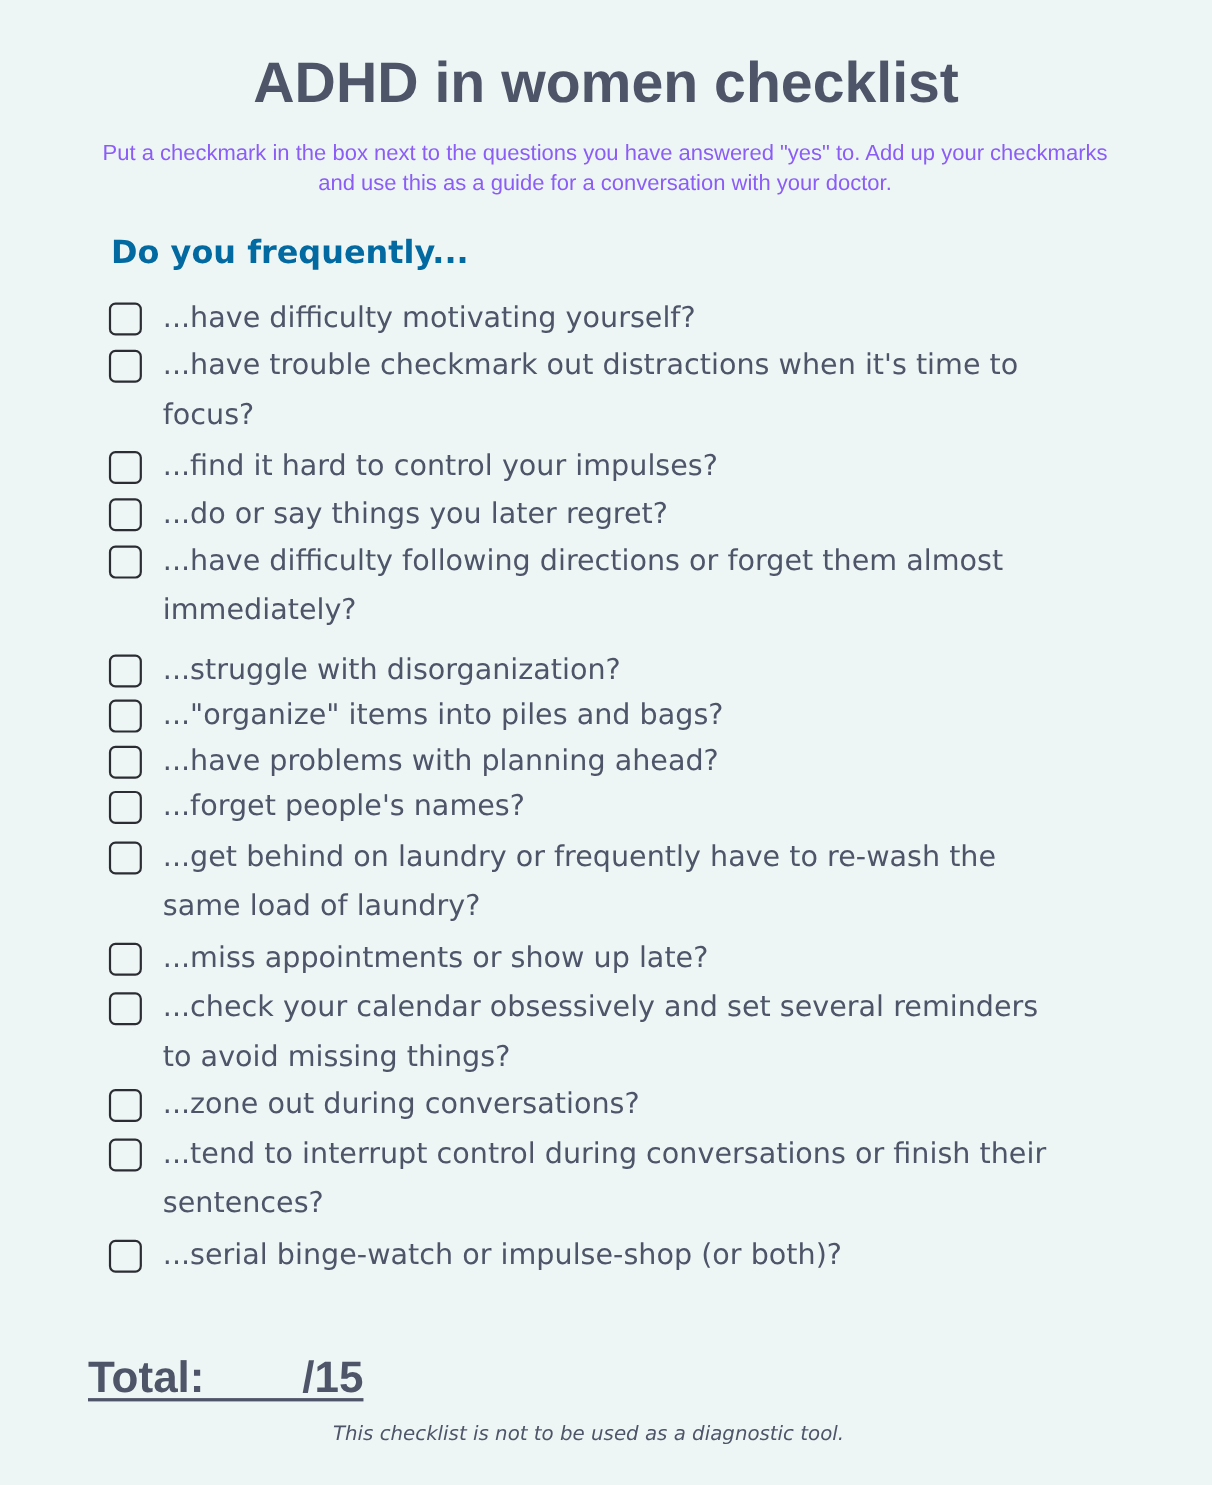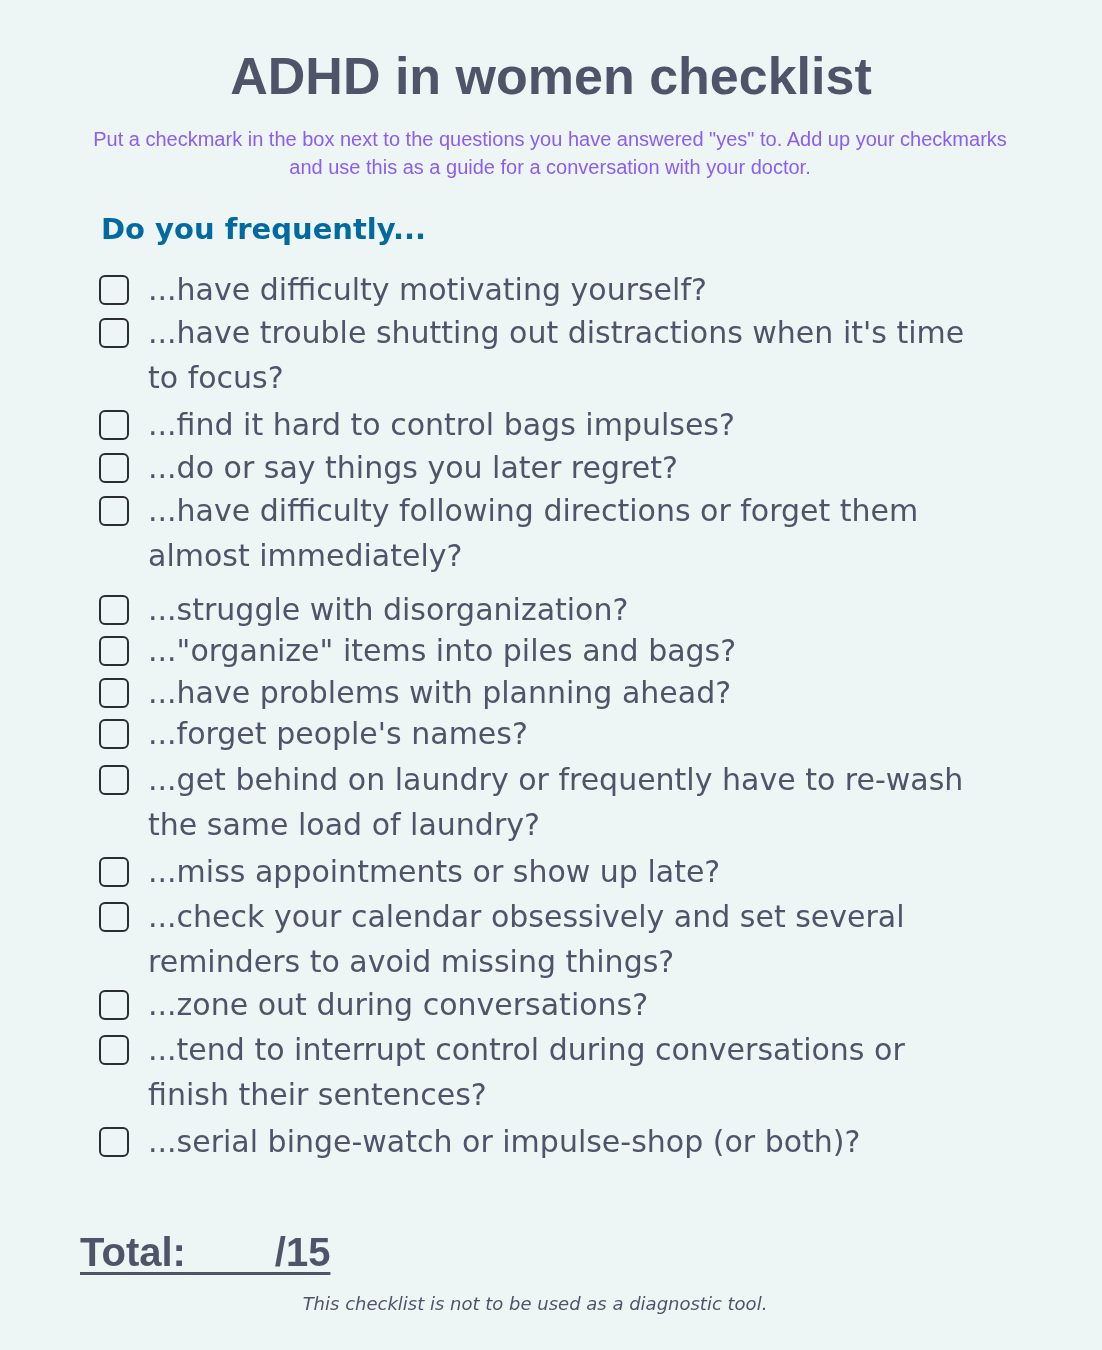--- a/index.html
+++ b/index.html
@@ -2,43 +2,43 @@
 <html><head>
 <meta charset="utf-8">
 <style>
   html, body { margin:0; padding:0; }
   body { width:1102px; height:1350px; background:#edf6f4; position:relative; overflow:hidden; color:#4f5569; font-family:"DejaVu Sans", sans-serif; }
   .title { position:absolute; left:0; width:1102px; top:46px; text-align:center; font-family:"Liberation Sans", sans-serif; font-weight:bold; font-size:52px; letter-spacing:0px; color:#4f5569; }
   .intro { position:absolute; left:90px; width:920px; top:125px; text-align:center; font-family:"Liberation Sans", sans-serif; font-size:20px; line-height:28px; color:#8b5cf6; }
   .heading { position:absolute; left:101px; top:212px; font-family:"DejaVu Sans", sans-serif; font-weight:bold; font-size:29px; color:#0369a1; }
   .item { position:absolute; left:99px; width:900px; }
   .box { position:absolute; left:0; top:2px; width:30px; height:30px; border:2px solid #2b2d33; border-radius:6px; box-sizing:border-box; background:transparent; cursor:pointer; }
-  .label { position:absolute; left:49px; top:-6px; width:820px; font-family:"DejaVu Sans", sans-serif; font-size:30px; line-height:45px; color:#4f5569; }
+  .label { position:absolute; left:49px; top:-6px; width:820px; font-family:"DejaVu Sans", sans-serif; font-size:26px; line-height:45px; color:#4f5569; }
   .total { position:absolute; left:80px; top:1230px; font-family:"Liberation Sans", sans-serif; font-weight:bold; font-size:40px; color:#4f5569; text-decoration:underline; text-decoration-thickness:3px; text-underline-offset:6px; white-space:pre; }
   .disclaimer { position:absolute; left:0; width:1062px; top:1293px; text-align:center; font-family:"DejaVu Sans", sans-serif; font-style:italic; font-size:18px; color:#4f5569; padding-left:4px; }
 </style>
 </head>
 <body>
 
 <div class="title">ADHD in women checklist</div>
 <div class="intro">Put a checkmark in the box next to the questions you have answered "yes" to. Add up your checkmarks and use this as a guide for a conversation with your doctor.</div>
 <div class="heading">Do you frequently...</div>
 
 <div>
   <div class="item" style="top:273px">
     <div class="box"></div>
     <div class="label">...have difficulty motivating yourself?</div>
   </div>
   <div class="item" style="top:316px">
     <div class="box"></div>
-    <div class="label">...have trouble shutting out distractions when it's time to focus?</div>
+    <div class="label">...have trouble checkmark out distractions when it's time to focus?</div>
   </div>
   <div class="item" style="top:408px">
     <div class="box"></div>
-    <div class="label">...find it hard to control bags impulses?</div>
+    <div class="label">...find it hard to control your impulses?</div>
   </div>
   <div class="item" style="top:451px">
     <div class="box"></div>
     <div class="label">...do or say things you later regret?</div>
   </div>
   <div class="item" style="top:494px">
     <div class="box"></div>
     <div class="label">...have difficulty following directions or forget them almost immediately?</div>
   </div>
   <div class="item" style="top:593px">

